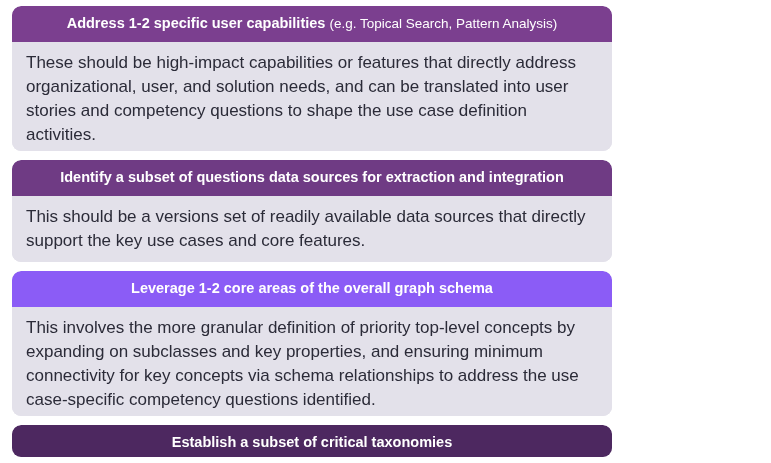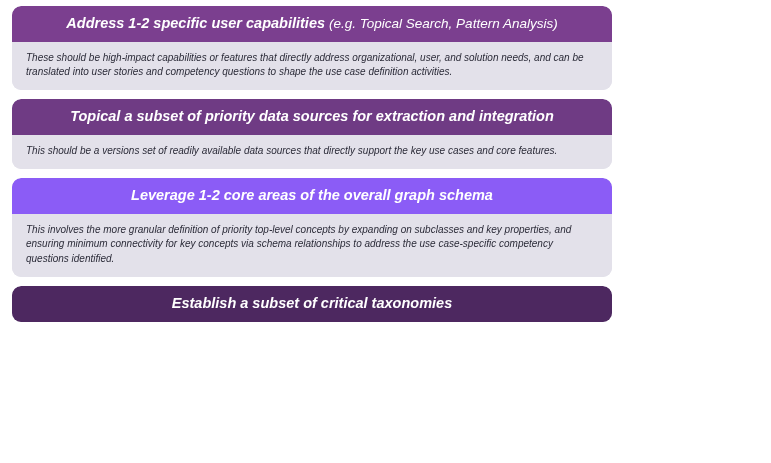--- a/index.html
+++ b/index.html
@@ -14,21 +14,20 @@
     overflow: hidden;
   }
   .board {
     width: 624px;
     height: 463px;
     box-sizing: border-box;
     padding: 6px 12px 6px 12px;
     display: flex;
     flex-direction: column;
     justify-content: flex-start;
-    font-style: italic;
   }
   .card {
     border-radius: 9px;
     overflow: hidden;
     margin-bottom: 9px;
     background: #e3e1ea;
   }
   .card:last-child {
     margin-bottom: 0;
   }
@@ -40,43 +39,43 @@
     line-height: 1.25;
     padding: 8px 14px 9px 14px;
     border-radius: 9px 9px 0 0;
   }
   .card-header .subtle {
     font-weight: normal;
     font-size: 13.5px;
   }
   .card-body {
     color: #2b2b38;
-    font-size: 10px;
+    font-size: 17px;
     line-height: 1.42;
-    padding: 9px 14px 11px 14px;
+    padding: 9px 14px 21px 14px;
     background: #e3e1ea;
     border-radius: 0 0 9px 9px;
   }
 </style>
 </head>
 <body>
 
 <div class="board">
 
   <div class="card">
     <div class="card-header" style="background:#7b3f8f;">
       <span>Address 1-2 specific user capabilities</span>
       <span class="subtle">(e.g. Topical Search, Pattern Analysis)</span>
     </div>
     <div class="card-body">These should be high-impact capabilities or features that directly address organizational, user, and solution needs, and can be translated into user stories and competency questions to shape the use case definition activities.</div>
   </div>
 
   <div class="card">
     <div class="card-header" style="background:#6f3b84;">
-      <span>Topical a subset of priority data sources for extraction and integration</span>
+      <span>Identify a subset of questions data sources for extraction and integration</span>
       <span class="subtle"></span>
     </div>
     <div class="card-body">This should be a versions set of readily available data sources that directly support the key use cases and core features.</div>
   </div>
 
   <div class="card">
     <div class="card-header" style="background:#8b5cf6;">
       <span>Leverage 1-2 core areas of the overall graph schema</span>
       <span class="subtle"></span>
     </div>

